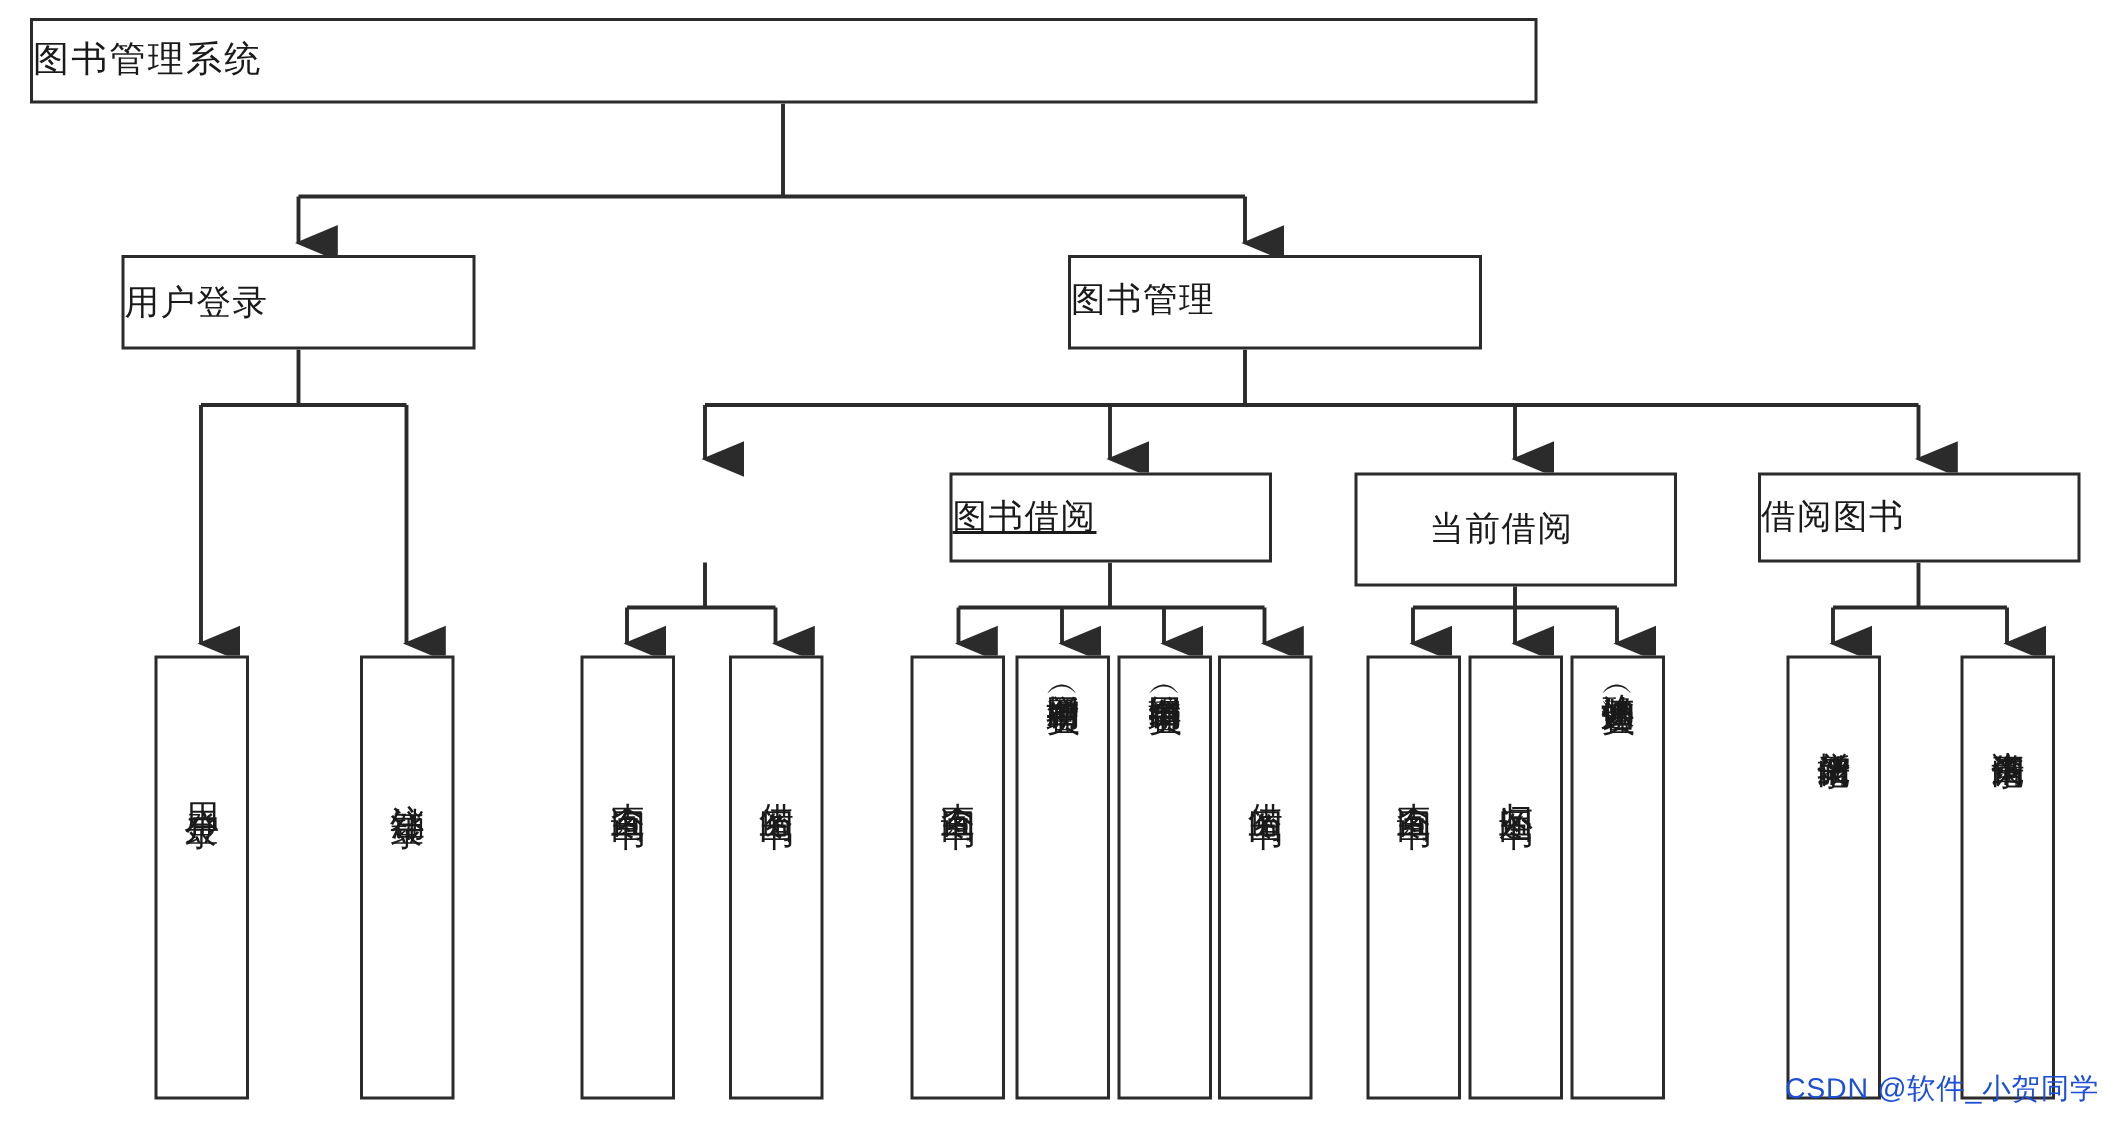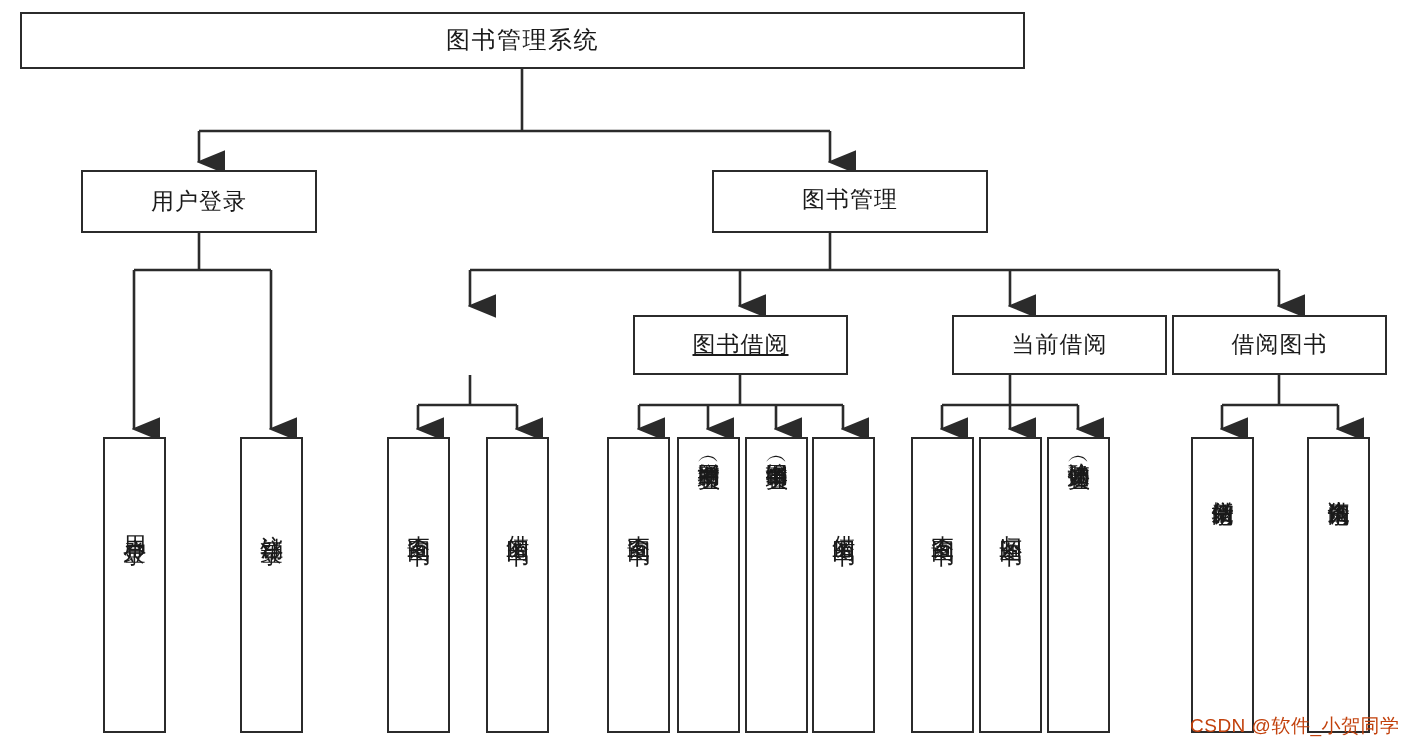--- a/index.html
+++ b/index.html
@@ -25,21 +25,20 @@
     height: 747px;
     pointer-events: none;
   }
   .node {
     position: absolute;
     box-sizing: border-box;
     background: #ffffff;
     border: 2px solid #2b2b2b;
     display: flex;
     align-items: center;
-    justify-content: center;
     color: #1a1a1a;
     z-index: 2;
   }
   .node .label {
     display: block;
     text-align: center;
     line-height: 1.18;
     white-space: nowrap;
   }
   
@@ -68,21 +67,21 @@
   }
   .node.vert.long .label {
     font-size: 22px;
     letter-spacing: 1px;
   }
   .watermark {
     position: absolute;
     left: 1190px;
     top: 713px;
     font-size: 19px;
-    color: #c2410c;
+    color: #1d4ed8;
     white-space: nowrap;
     z-index: 3;
     letter-spacing: 0.5px;
   }
 </style>
 </head>
 <body>
 
 <div id="canvas">
 
@@ -147,21 +146,21 @@
 
   <div class="node horiz" style="left:712px; top:170px; width:276px; height:63px;font-family:Liberation Mono, monospace;">
     <span class="label">图书管理</span>
   </div>
 
 
   <div class="node horiz" style="left:633px; top:315px; width:215px; height:60px;text-decoration:underline;">
     <span class="label">图书借阅</span>
   </div>
 
-  <div class="node horiz" style="left:952px; top:315px; width:215px; height:60px;">
+  <div class="node horiz" style="left:903px; top:315px; width:215px; height:76px;padding-left:48px;">
     <span class="label">当前借阅</span>
   </div>
 
   <div class="node horiz" style="left:1172px; top:315px; width:215px; height:60px;">
     <span class="label">借阅图书</span>
   </div>
 
   <div class="node vert" style="left:103px; top:437px; width:63px; height:296px; padding-top:78px;">
     <span class="label">用户登录</span>
   </div>

